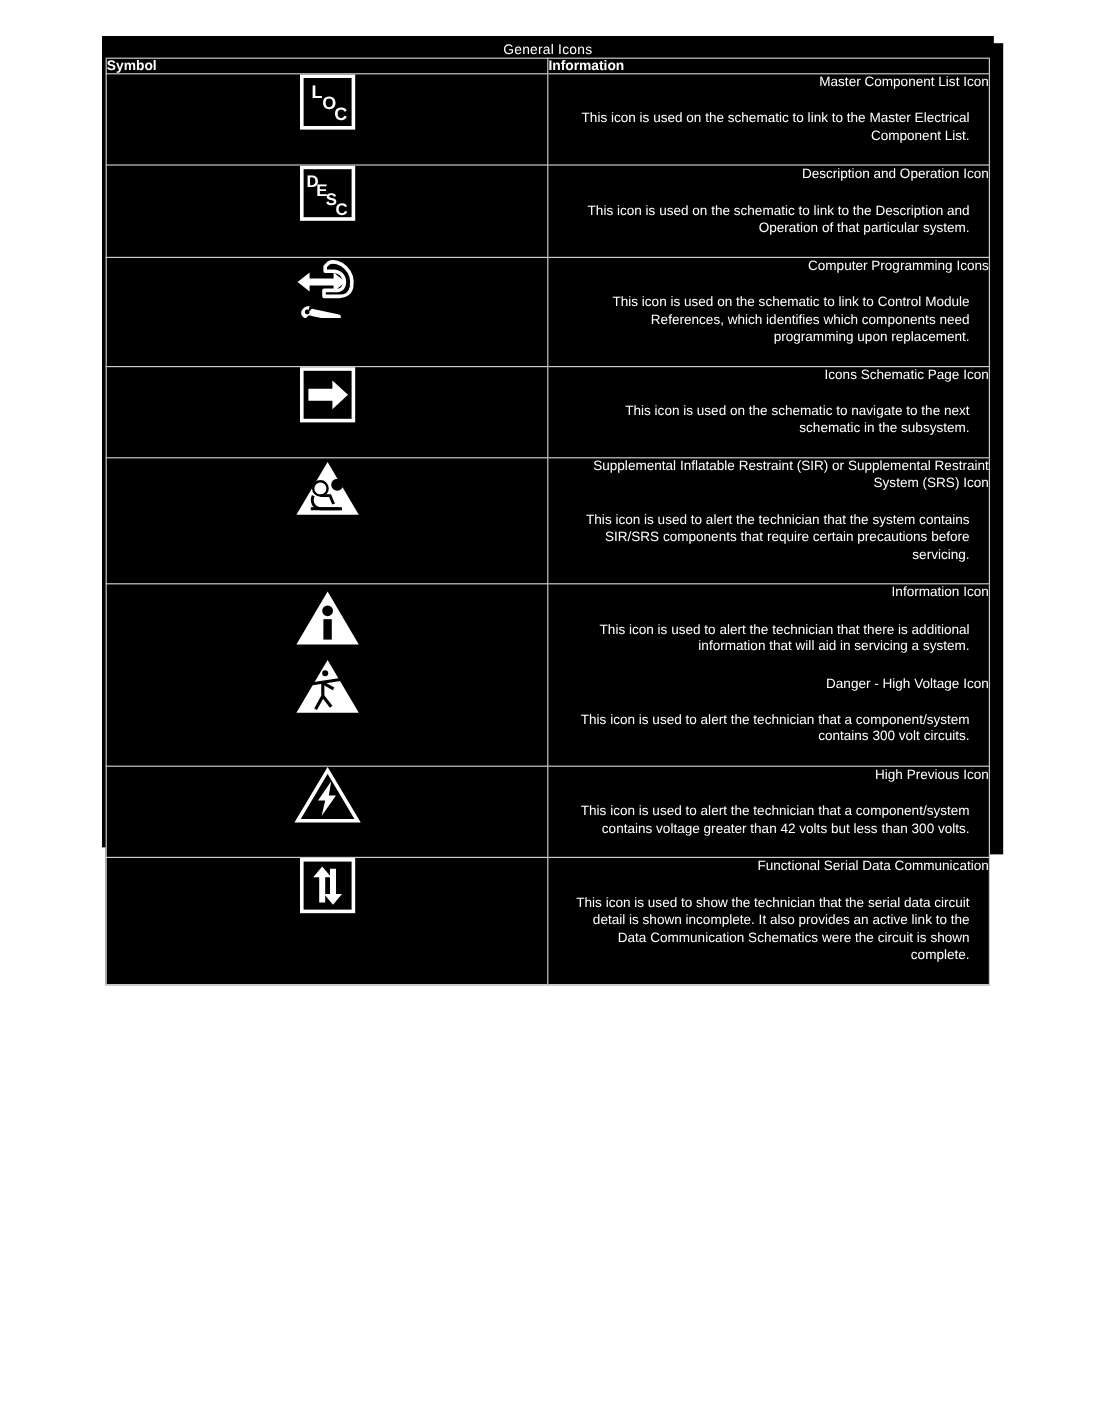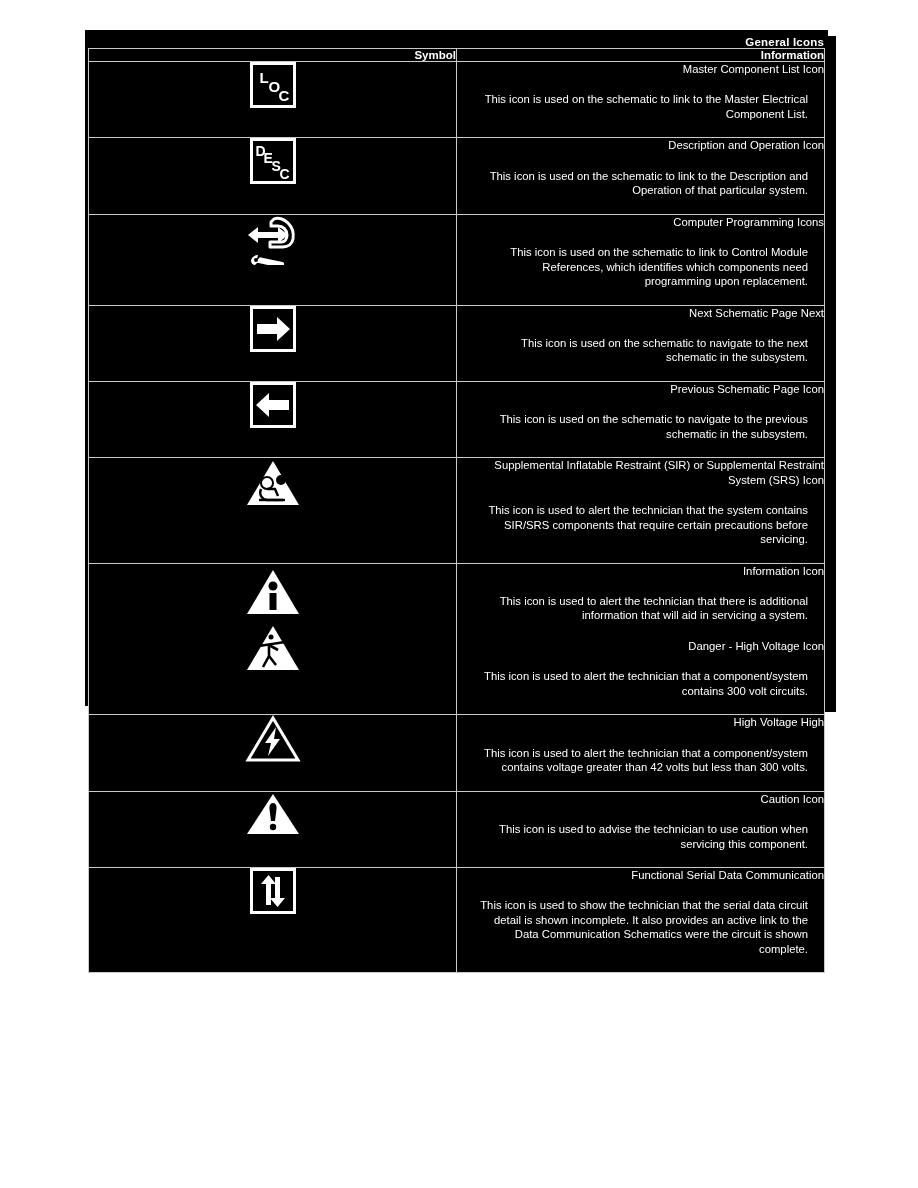--- a/index.html
+++ b/index.html
@@ -44,30 +44,30 @@
     table-layout: fixed;
   }
   table.icons td, table.icons th {
     border: 1px solid #c9c9c9;
     background: #000000;
     color: #ffffff;
     vertical-align: top;
     padding: 0;
   }
   .title-cell {
-    text-align: right;
-    font-weight: bold;
+    text-align: center;
+    font-weight: normal;
     font-size: 11.5px;
     padding: 4px 0 5px 0;
     border: 1px solid #000000 !important;
     border-bottom: 1px solid #c9c9c9 !important;
     letter-spacing: 0.2px;
   }
   .hdr {
-    text-align: right;
+    text-align: left;
     font-weight: bold;
     font-size: 11.5px;
     padding: 5px 0 6px 0;
   }
   .col-symbol { width: 72px; }
   .sym-cell {
     text-align: center;
     vertical-align: middle;
     padding: 6px 0;
   }
@@ -180,38 +180,25 @@
 
       <tr>
         <td class="sym-cell">
           <span class="icon-box">
             <svg width="40" height="40" viewBox="0 0 40 40" style="margin:0;">
               <path d="M4 15 L24 15 L24 8 L37 20 L24 32 L24 25 L4 25 Z" fill="#ffffff"></path>
             </svg>
           </span>
         </td>
         <td class="desc-cell">
-          <p class="desc-title">Next Schematic Page Next</p>
+          <p class="desc-title">Icons Schematic Page Icon</p>
           <p class="desc-body">This icon is used on the schematic to navigate to the next schematic in the subsystem.</p>
         </td>
       </tr>
 
-      <tr>
-        <td class="sym-cell">
-          <span class="icon-box">
-            <svg width="40" height="40" viewBox="0 0 40 40">
-              <path d="M36 15 L16 15 L16 8 L3 20 L16 32 L16 25 L36 25 Z" fill="#ffffff"></path>
-            </svg>
-          </span>
-        </td>
-        <td class="desc-cell">
-          <p class="desc-title">Previous Schematic Page Icon</p>
-          <p class="desc-body">This icon is used on the schematic to navigate to the previous schematic in the subsystem.</p>
-        </td>
-      </tr>
 
       <tr>
         <td class="sym-cell">
           <span class="svg-holder">
             <svg width="56" height="50" viewBox="0 0 56 50">
               <path d="M28 3 L54 47 L2 47 Z" fill="#ffffff"></path>
               <circle cx="22" cy="25" r="6" fill="none" stroke="#000000" stroke-width="2"></circle>
               <circle cx="36" cy="22" r="5" fill="#000000"></circle>
               <path d="M16 31 C14 36 16 41 22 42 L38 42" fill="none" stroke="#000000" stroke-width="2.4"></path>
               <path d="M22 31 L30 31 L33 38" fill="none" stroke="#000000" stroke-width="2.4"></path>
@@ -260,40 +247,25 @@
       <tr>
         <td class="sym-cell">
           <span class="svg-holder">
             <svg width="56" height="48" viewBox="0 0 56 48">
               <path d="M28 3 L53 45 L3 45 Z" fill="none" stroke="#ffffff" stroke-width="3"></path>
               <path d="M31 12 L20 28 L26 28 L23 41 L35 24 L29 24 Z" fill="#ffffff"></path>
             </svg>
           </span>
         </td>
         <td class="desc-cell">
-          <p class="desc-title">High Voltage High</p>
+          <p class="desc-title">High Previous Icon</p>
           <p class="desc-body">This icon is used to alert the technician that a component/system contains voltage greater than 42 volts but less than 300 volts.</p>
         </td>
       </tr>
 
-      <tr>
-        <td class="sym-cell">
-          <span class="svg-holder">
-            <svg width="56" height="44" viewBox="0 0 56 44">
-              <path d="M28 2 L54 42 L2 42 Z" fill="#ffffff"></path>
-              <path d="M28 11 C31 11 32 14 31.4 18 L30 29 L26 29 L24.6 18 C24 14 25 11 28 11 Z" fill="#000000"></path>
-              <circle cx="28" cy="35" r="3.2" fill="#000000"></circle>
-            </svg>
-          </span>
-        </td>
-        <td class="desc-cell">
-          <p class="desc-title">Caution Icon</p>
-          <p class="desc-body">This icon is used to advise the technician to use caution when servicing this component.</p>
-        </td>
-      </tr>
 
       <tr>
         <td class="sym-cell">
           <span class="icon-box">
             <svg width="40" height="40" viewBox="0 0 40 40">
               <path d="M13 34 L13 13 L8 13 L15.5 4 L23 13 L18 13 L18 34 Z" fill="#ffffff"></path>
               <path d="M27 6 L27 27 L32 27 L24.5 36 L17 27 L22 27 L22 6 Z" fill="#ffffff"></path>
             </svg>
           </span>
         </td>

